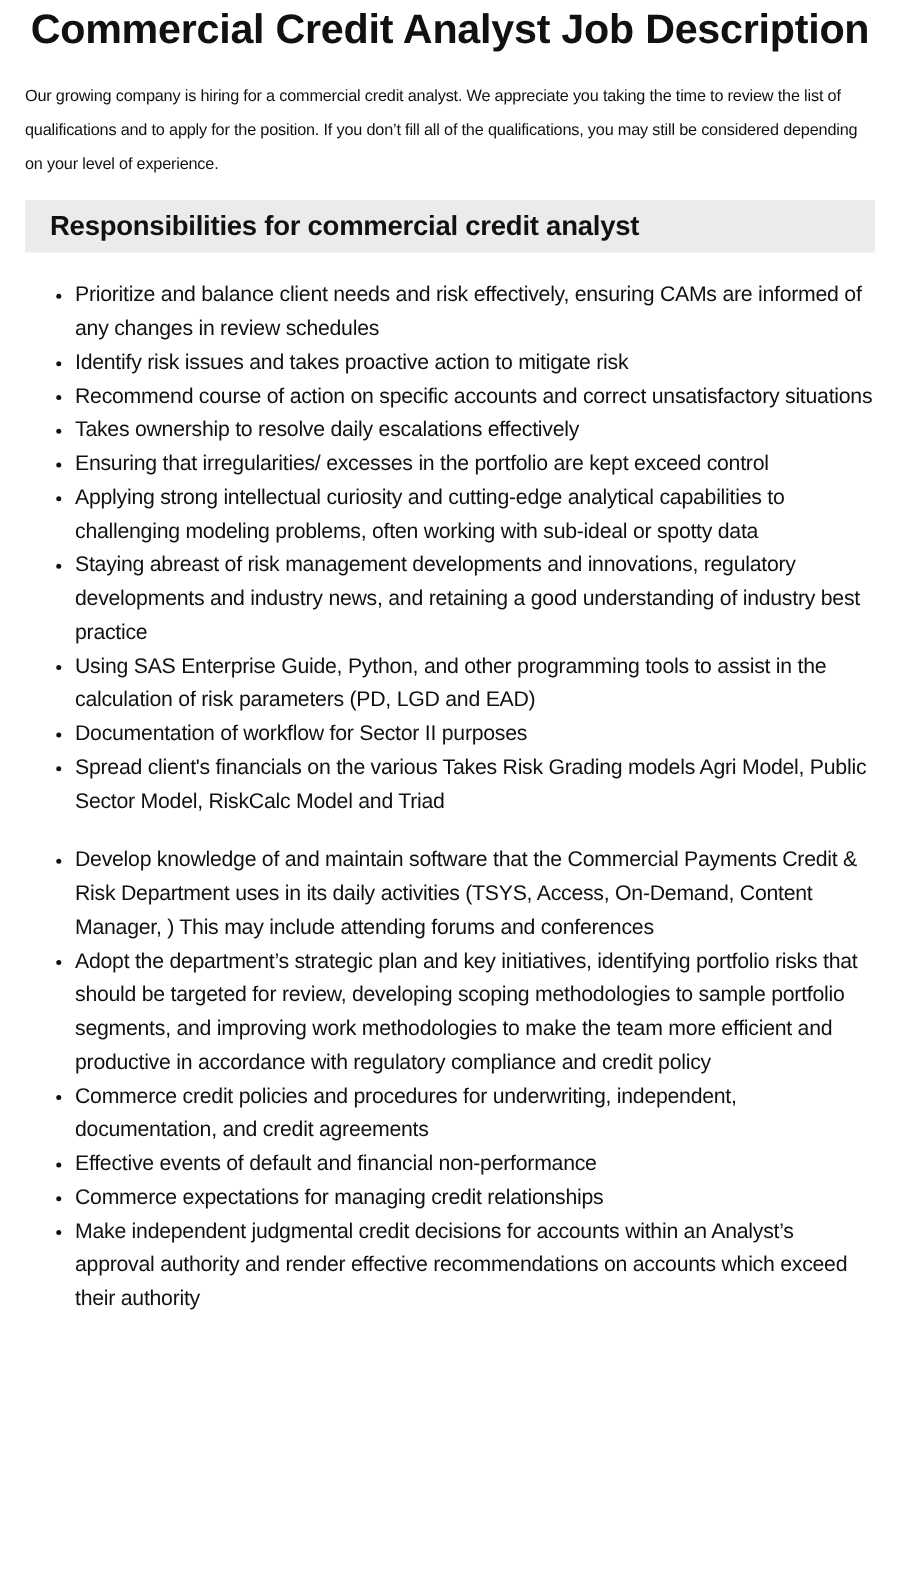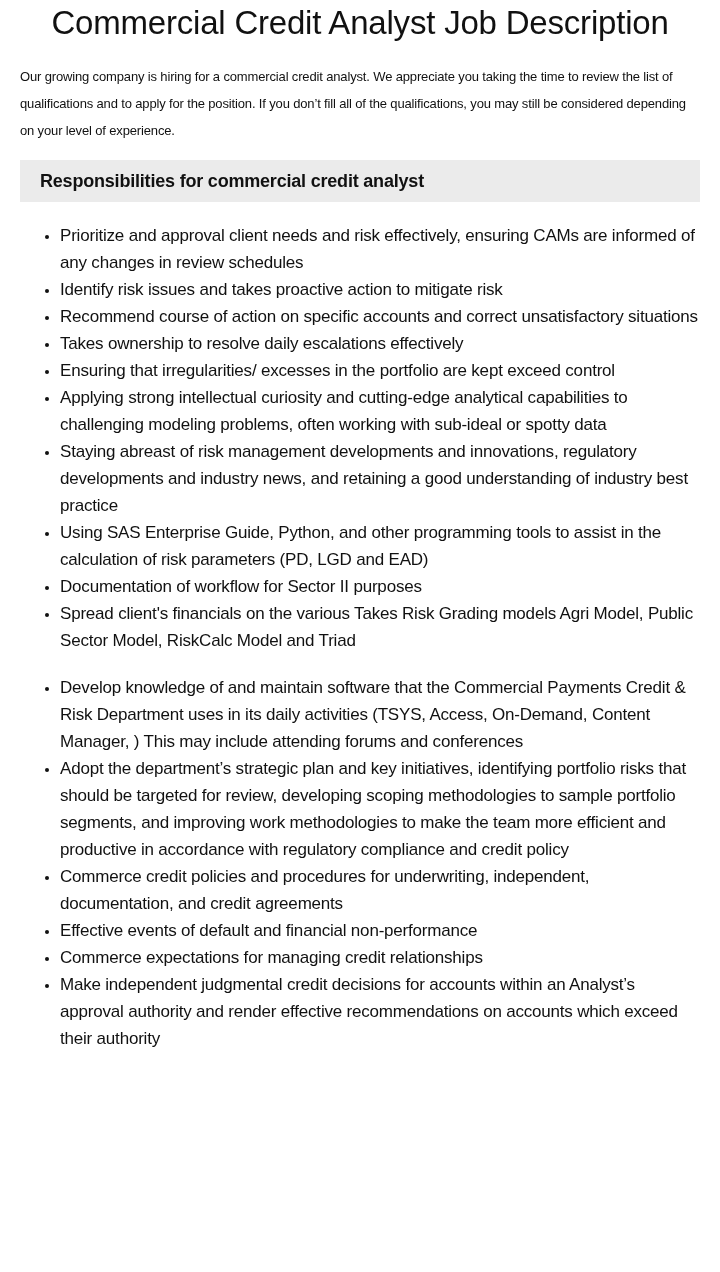--- a/index.html
+++ b/index.html
@@ -4,35 +4,35 @@
 <style>
   html, body { margin: 0; padding: 0; background: #ffffff; }
   body {
     width: 720px; height: 1272px; overflow: hidden;
     font-family: "Liberation Sans", sans-serif;
     color: #111111;
   }
   .page { padding: 0 20px; }
   h1 {
     margin: 0; padding-top: 3px;
-    font-size: 33px; line-height: 40px; font-weight: normal;
+    font-size: 33px; line-height: 40px; font-weight: bold;
     text-align: center; letter-spacing: -0.2px;
   }
   .intro {
     margin: 20px 0 0 0;
     font-size: 13px; line-height: 27px;
     letter-spacing: -0.15px;
   }
   .section-header {
     margin-top: 16px;
     background: #ebebeb;
     height: 42px;
     box-sizing: border-box;
     padding: 9px 20px 0 20px;
-    font-size: 18px; line-height: 24px; font-weight: bold;
+    font-size: 22px; line-height: 24px; font-weight: bold;
     letter-spacing: -0.2px;
   }
   ul.items {
     margin: 20px 0 0 0;
     padding: 0 0 0 40px;
     font-size: 17px; line-height: 27px;
     letter-spacing: -0.2px;
   }
   ul.items li { padding-left: 0; }
   ul.items li::marker { font-size: 14px; }
@@ -40,21 +40,21 @@
 </style>
 </head>
 <body>
 
 <div class="page">
   <h1>Commercial Credit Analyst Job Description</h1>
   <p class="intro">Our growing company is hiring for a commercial credit analyst. We appreciate you taking the time to review the list of qualifications and to apply for the position. If you don’t fill all of the qualifications, you may still be considered depending on your level of experience.</p>
 
   <div class="section-header">Responsibilities for commercial credit analyst</div>
   <ul class="items">
-    <li>Prioritize and approval client needs and risk effectively, ensuring CAMs are informed of any changes in review schedules</li>
+    <li>Prioritize and balance client needs and risk effectively, ensuring CAMs are informed of any changes in review schedules</li>
     <li>Identify risk issues and takes proactive action to mitigate risk</li>
     <li>Recommend course of action on specific accounts and correct unsatisfactory situations</li>
     <li>Takes ownership to resolve daily escalations effectively</li>
     <li>Ensuring that irregularities/ excesses in the portfolio are kept exceed control</li>
     <li>Applying strong intellectual curiosity and cutting-edge analytical capabilities to challenging modeling problems, often working with sub-ideal or spotty data</li>
     <li>Staying abreast of risk management developments and innovations, regulatory developments and industry news, and retaining a good understanding of industry best practice</li>
     <li>Using SAS Enterprise Guide, Python, and other programming tools to assist in the calculation of risk parameters (PD, LGD and EAD)</li>
     <li>Documentation of workflow for Sector II purposes</li>
     <li>Spread client's financials on the various Takes Risk Grading models Agri Model, Public Sector Model, RiskCalc Model and Triad</li>
   </ul>

